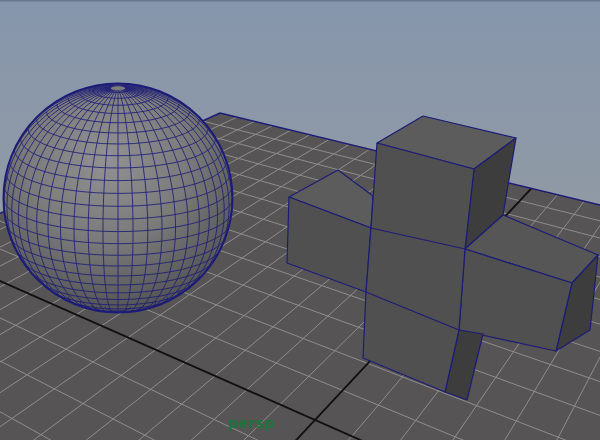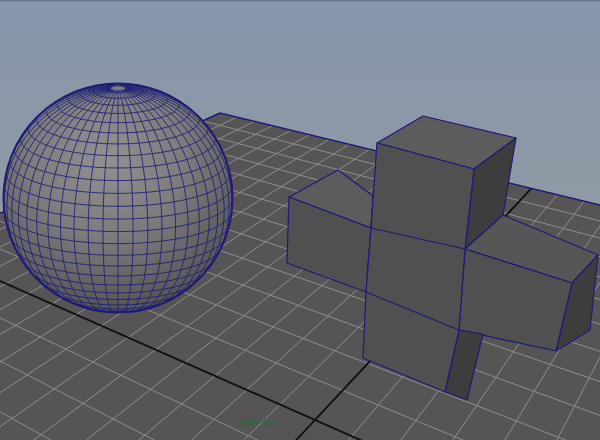--- a/index.html
+++ b/index.html
@@ -1,19 +1,19 @@
 <!DOCTYPE html>
 <html><head>
 <meta charset="utf-8">
 <style>
   html,body{margin:0;padding:0;background:#222;}
   .viewport{position:relative;width:600px;height:440px;overflow:hidden;background:#8a99ad;
             font-family:"DejaVu Sans","Liberation Sans",sans-serif;}
   .viewport svg{display:block;}
-  .cam-label{position:absolute;left:240px;top:415px;font-size:12px;font-weight:normal;
+  .cam-label{position:absolute;left:228px;top:415px;font-size:14px;font-weight:bold;
              letter-spacing:0.4px;user-select:none;}
 </style>
 </head>
 <body>
 
 <div class="viewport">
   <svg id="scene" width="600" height="440" viewBox="0 0 600 440">
       <defs>
         <linearGradient id="skyg" x1="0" y1="0" x2="0" y2="1">
           <stop offset="0" stop-color="#8696ac"></stop>

